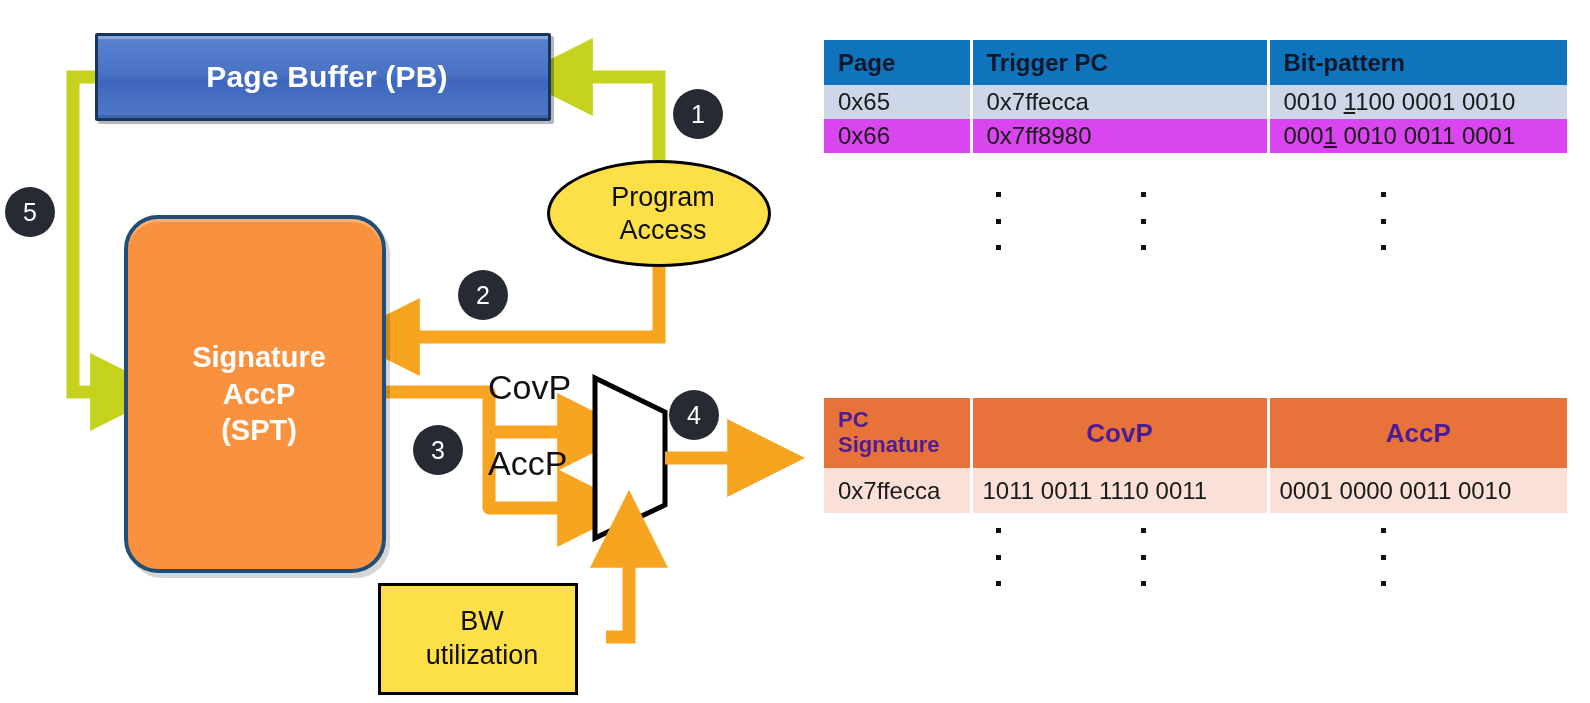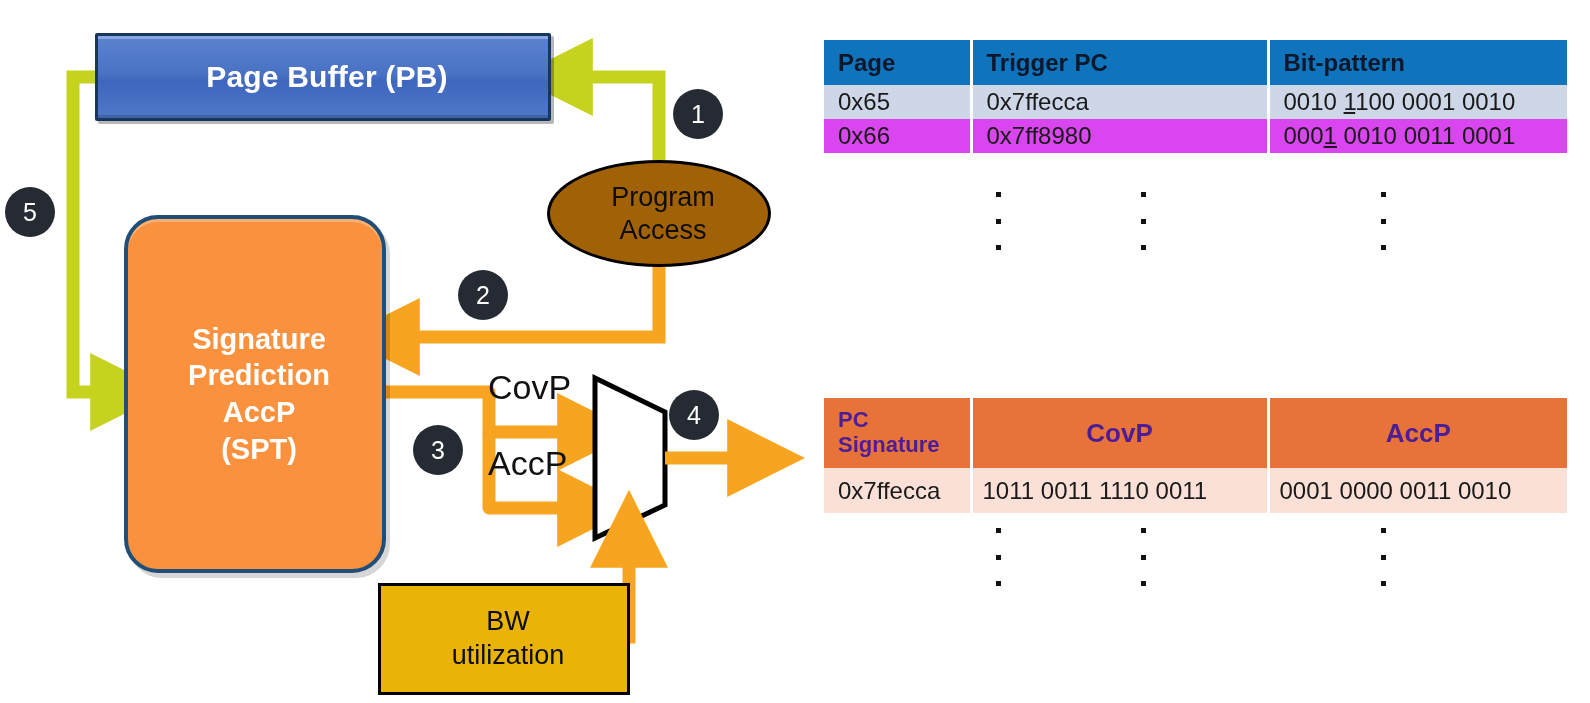--- a/index.html
+++ b/index.html
@@ -66,33 +66,33 @@
     color: #ffffff;
     font-size: 29px;
     font-weight: bold;
     line-height: 1.26;
     flex-direction: column;
   }
 
   #program-access {
     left: 547px; top: 160px;
     width: 224px; height: 107px;
-    background: #a16207;
+    background: #fde047;
     border: 3px solid #000000;
     border-radius: 50%;
     color: #0d0d0d;
     font-size: 27px;
     line-height: 1.22;
     flex-direction: column;
   }
 
   #bw-util {
     left: 378px; top: 583px;
-    width: 252px; height: 112px;
-    background: #eab308;
+    width: 200px; height: 112px;
+    background: #fde047;
     border: 3px solid #000000;
     color: #0d0d0d;
     font-size: 27px;
     line-height: 1.25;
     flex-direction: column;
   }
 
   
   .mux-label {
     position: absolute;
@@ -226,21 +226,20 @@
       <path d="M95,77 L73,77 L73,392 L98,392" fill="none" stroke="#C5D21E" stroke-width="13" stroke-linejoin="miter" marker-end="url(#ah-green)"></path>
     </g>
   </svg>
 
   <div class="node" id="page-buffer">
     <span>Page Buffer (PB)</span>
   </div>
 
   <div class="node" id="spt-box">
     <span>Signature</span>
-    <span>Prediction</span>
     <span>AccP</span>
     <span>(SPT)</span>
   </div>
 
   <div class="node" id="program-access">
     <span>Program</span>
     <span>Access</span>
   </div>
 
   <div class="node" id="bw-util">

